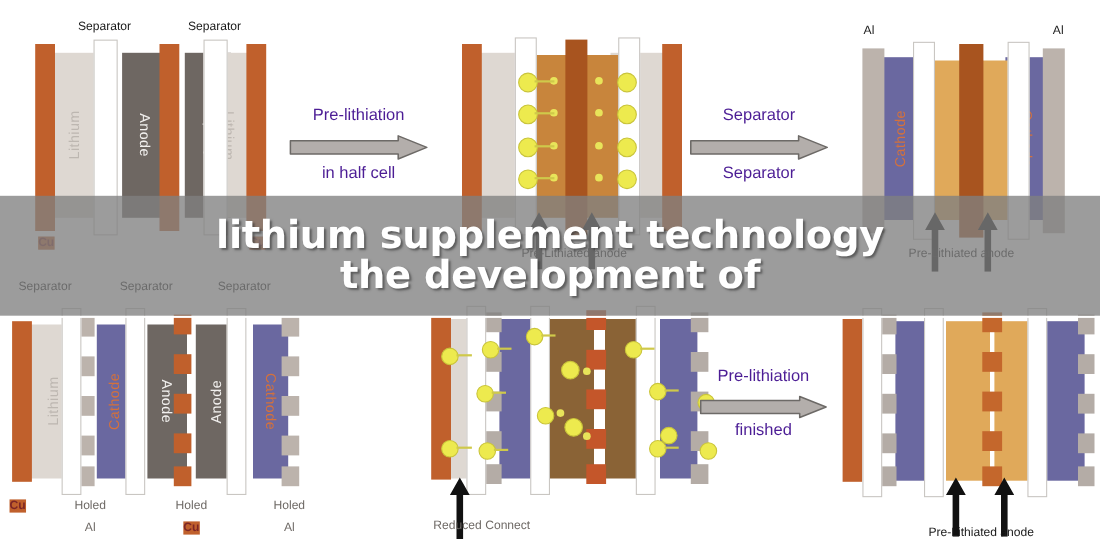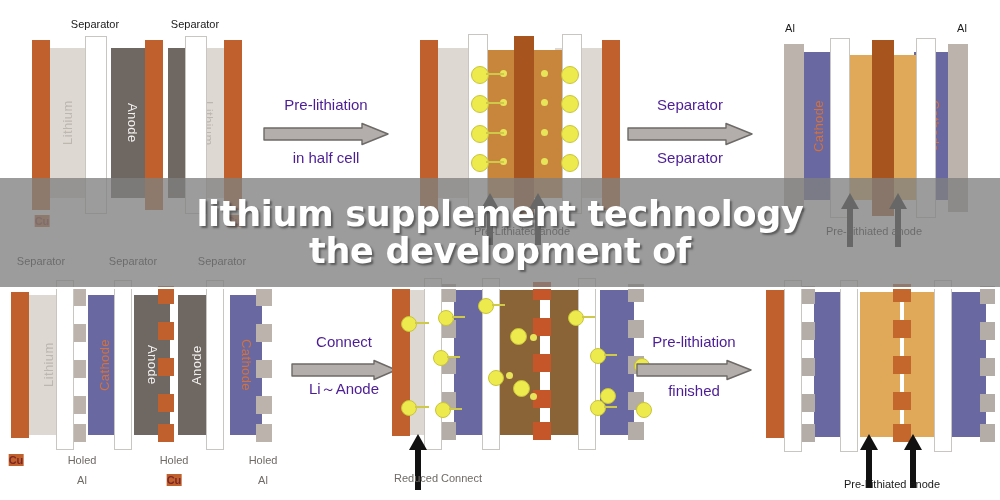--- a/index.html
+++ b/index.html
@@ -261,27 +261,20 @@
 
     <div class="cap cu center" style="left:16px;top:204px;">Cu</div>
     <div class="cap gray center" style="left:82px;top:204px;">Holed</div>
     <div class="cap gray center" style="left:82px;top:224px;">Al</div>
     <div class="cap gray center" style="left:174px;top:204px;">Holed</div>
     <div class="cap cu center" style="left:174px;top:224px;">Cu</div>
     <div class="cap gray center" style="left:263px;top:204px;">Holed</div>
     <div class="cap gray center" style="left:263px;top:224px;">Al</div>
   </div>
 
-  <div class="parrow" style="left:290px;top:335px;width:108px;height:62px;">
-    <span class="ptxt ptop">Connect</span>
-    <svg width="108" height="22" viewBox="0 0 108 22">
-      <polygon points="2,5 84,5 84,1.5 106,11 84,20.5 84,17 2,17" fill="#b3aeab" stroke="#6d6a67" stroke-width="1.4" stroke-linejoin="round"></polygon>
-    </svg>
-    <span class="ptxt pbot">Li～Anode</span>
-  </div>
 
   <div class="abs" style="left:378px;top:250px;width:290px;height:250px;">
     <div class="bar lithium" style="left:30px;top:40px;width:22px;height:145px;"></div>
     <div class="bar cathode" style="left:76px;top:40px;width:34px;height:145px;"></div>
     <div class="bar prelith-dark" style="left:122px;top:40px;width:40px;height:145px;"></div>
     <div class="bar prelith-dark" style="left:172px;top:40px;width:40px;height:145px;"></div>
     <div class="bar cathode" style="left:222px;top:40px;width:34px;height:145px;"></div>
 
     <div class="bar cu" style="left:14px;top:38px;width:18px;height:148px;"></div>
 

